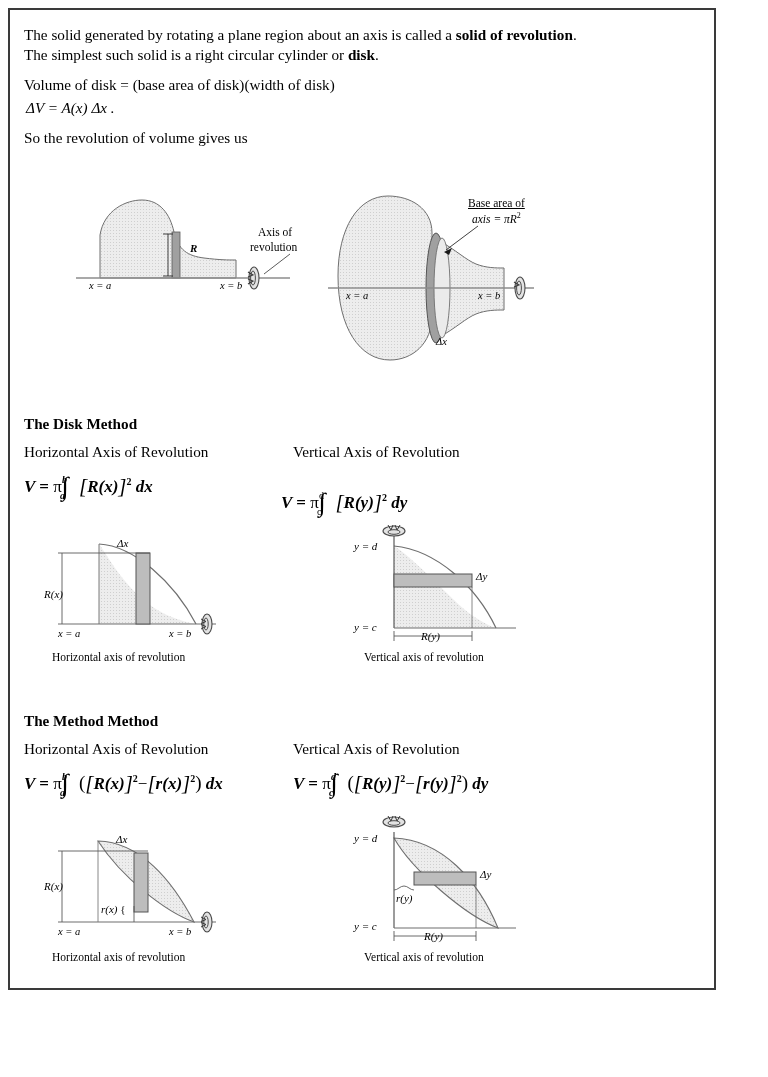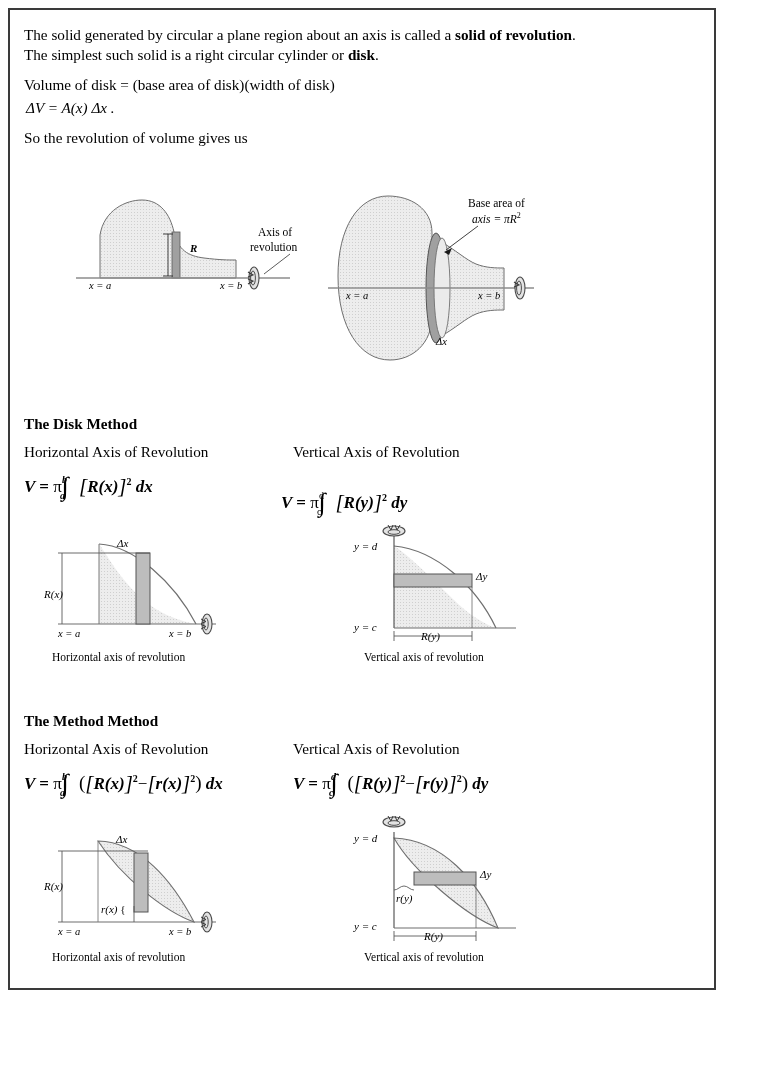--- a/index.html
+++ b/index.html
@@ -22,21 +22,21 @@
   .lim.dn{top:7px;left:-14px;}
   .sup{font-size:10px;position:relative;top:-7px;font-style:normal;font-weight:bold;}
   .brk{font-size:21px;font-weight:normal;position:relative;top:1px;}
   .paren{font-size:19px;font-weight:normal;position:relative;top:0px;}
 </style>
 </head>
 <body>
 
 <div id="page">
 
-  <div class="txt l1" style="left:14px; top:16px;"><span>The solid generated by circular a plane region about an axis is called a </span><span class="bold">solid of revolution</span><span>.</span></div>
+  <div class="txt l1" style="left:14px; top:16px;"><span>The solid generated by rotating a plane region about an axis is called a </span><span class="bold">solid of revolution</span><span>.</span></div>
 
   <div class="txt l1" style="left:14px; top:66px;">Volume of disk = (base area of disk)(width of disk)</div>
 
   <div class="txt l1" style="left:14px; top:36px;"><span>The simplest such solid is a right circular cylinder or </span><span class="bold">disk</span><span>.</span></div>
 
   <div class="txt l1" style="left:16px; top:89px;font-style:italic;">ΔV = A(x) Δx .</div>
 
   <div class="txt l1" style="left:14px; top:119px;">So the revolution of volume gives us</div>
 
 
@@ -89,21 +89,21 @@
 
       <line x1="150" y1="38" x2="118" y2="62" stroke="#2a2a2a" stroke-width="0.9"></line>
       <polygon points="116,64 124,60 121,67" fill="#1a1a1a"></polygon>
 
       <g transform="translate(192,100)">
         <ellipse cx="0" cy="0" rx="5" ry="11" fill="#e3e3e3" stroke="#4a4a4a" stroke-width="1.1"></ellipse>
         <ellipse cx="-1" cy="0" rx="2.4" ry="7" fill="none" stroke="#4a4a4a" stroke-width="1"></ellipse>
         <path d="M -6 -6 L -1 -3 L -6 -1" fill="none" stroke="#3a3a3a" stroke-width="1.1"></path>
       </g>
     </svg>
-    <div class="cap" style="position:absolute;left:140px;top:9px;">Base area of</div>
+    <div class="cap" style="position:absolute;left:140px;top:9px;text-decoration:underline;">Base area of</div>
     <div class="cap" style="position:absolute;left:144px;top:25px;"><span style="font-style:italic;">axis = πR</span><span style="font-size:8px;position:relative;top:-5px;">2</span></div>
     <div class="lbl" style="position:absolute;left:18px;top:102px;">x = a</div>
     <div class="lbl" style="position:absolute;left:150px;top:102px;">x = b</div>
     <div class="lbl" style="position:absolute;left:108px;top:148px;">Δx</div>
   </div>
 
   <div class="txt hdr" style="left:14px; top:405px;">The Disk Method</div>
 
   <div class="txt sub" style="left:14px; top:433px;">Horizontal Axis of Revolution</div>
   <div class="txt sub" style="left:283px; top:433px;">Vertical Axis of Revolution</div>

